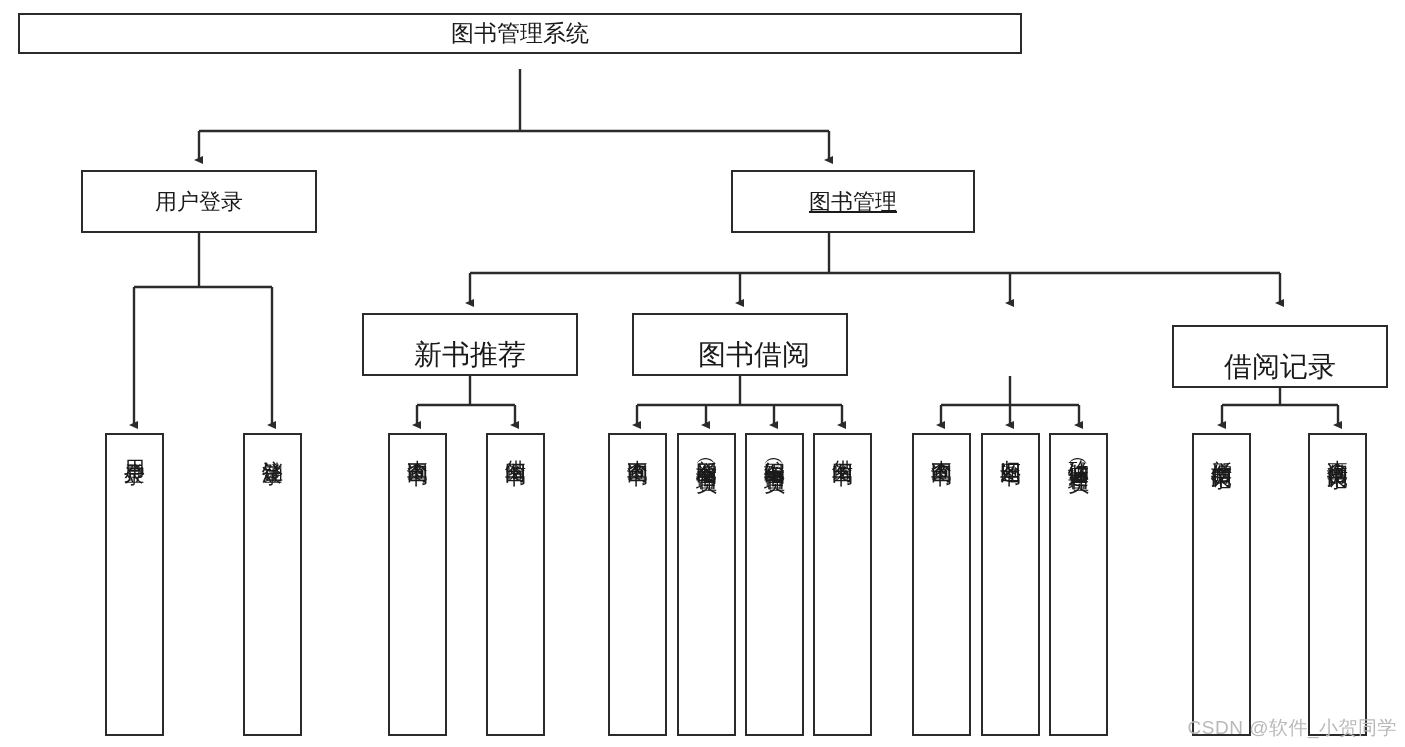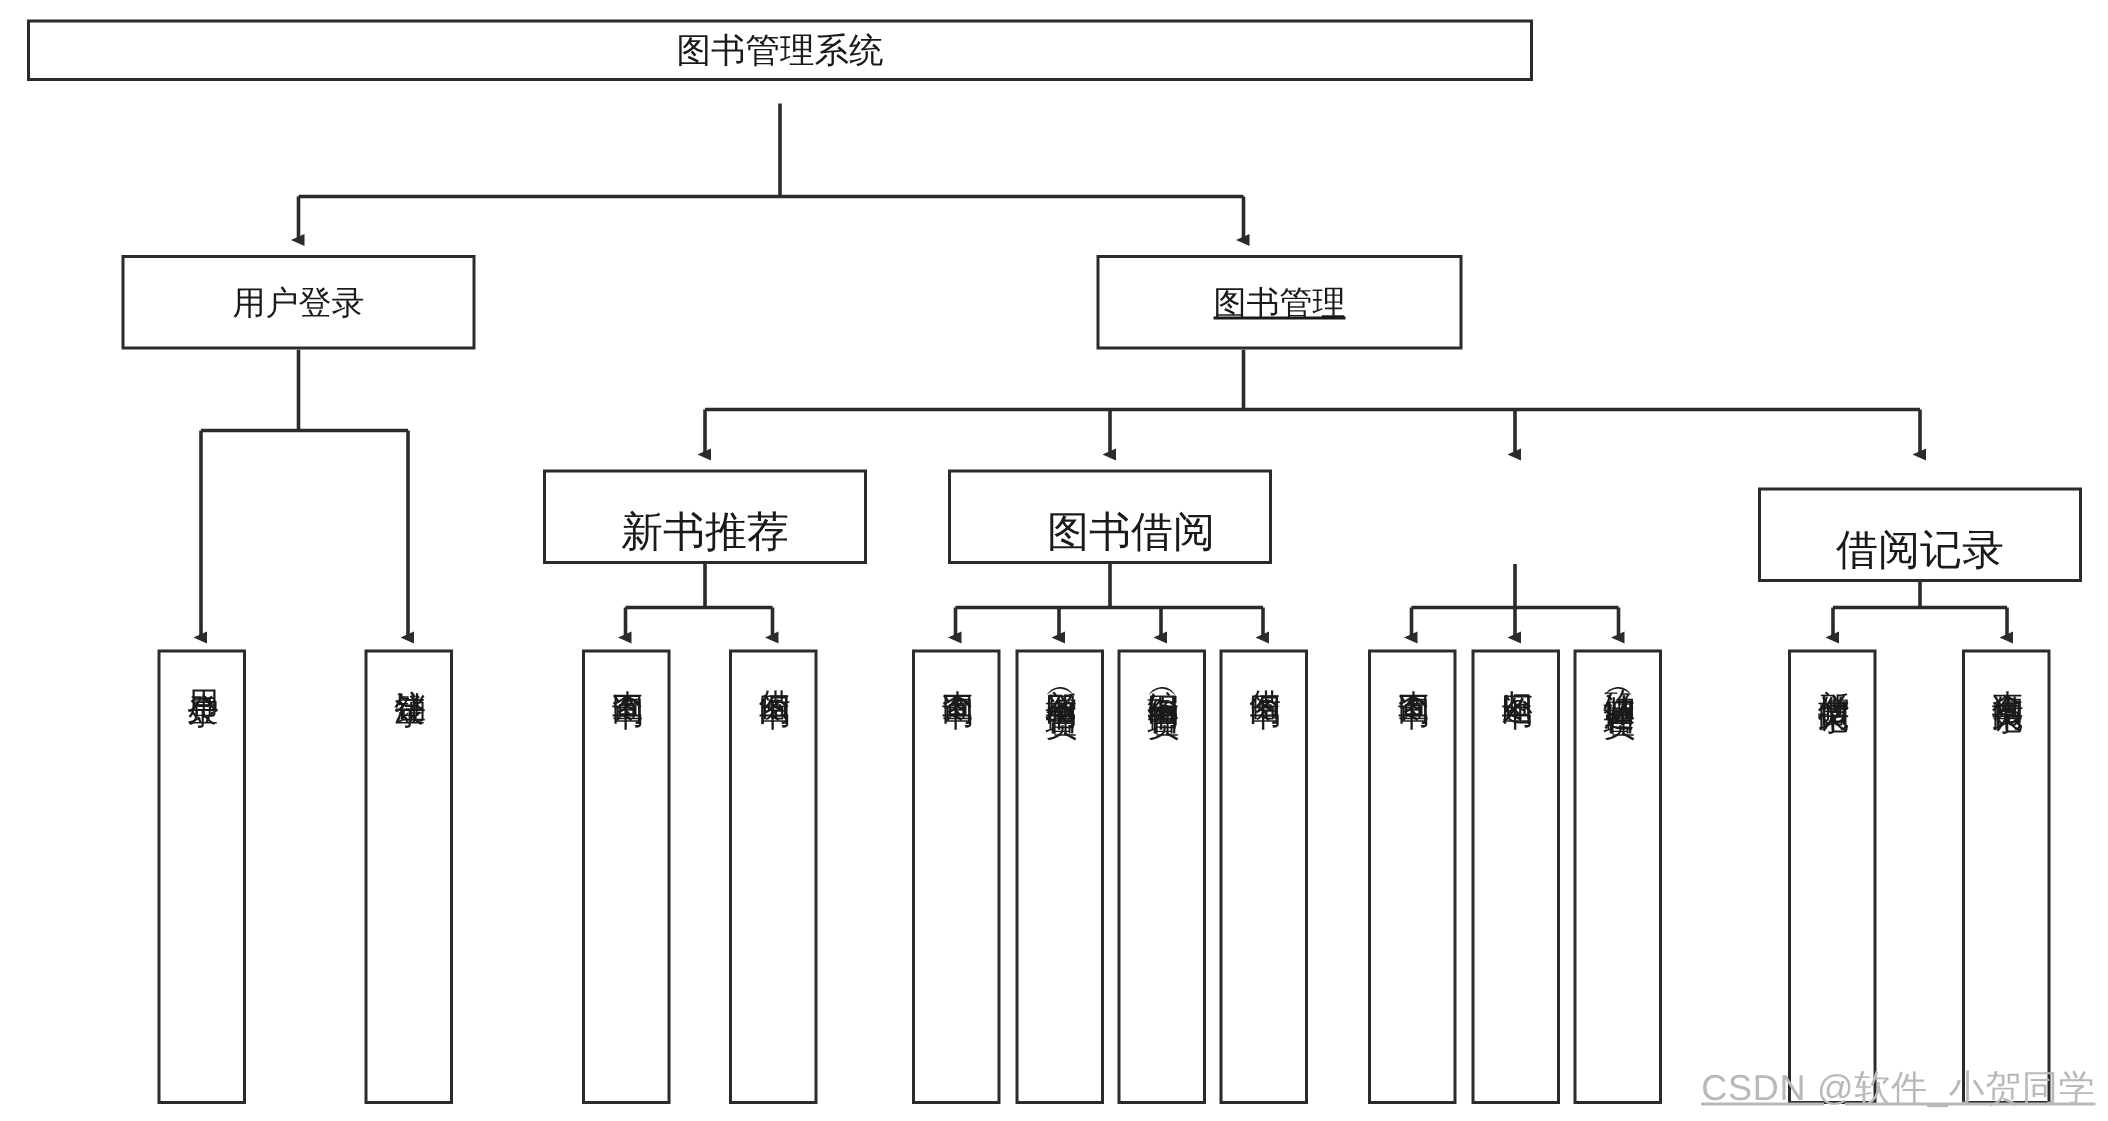--- a/index.html
+++ b/index.html
@@ -55,25 +55,24 @@
     writing-mode: vertical-rl;
     text-orientation: upright;
     letter-spacing: 2px;
     line-height: 1.05;
     white-space: nowrap;
   }
   .watermark {
     position: absolute;
     right: 8px;
     bottom: 6px;
-    font-size: 24px;
+    font-size: 19px;
     color: #b9b9b9;
     letter-spacing: 0.5px;
     white-space: nowrap;
-    text-decoration: underline;
   }
 </style>
 </head>
 <body>
 
 <div id="canvas">
 
   <svg class="edges" viewBox="0 0 1405 747">
     <defs>
       <marker id="arrow" markerWidth="10" markerHeight="10" refX="5" refY="5" orient="auto" markerUnits="userSpaceOnUse">

